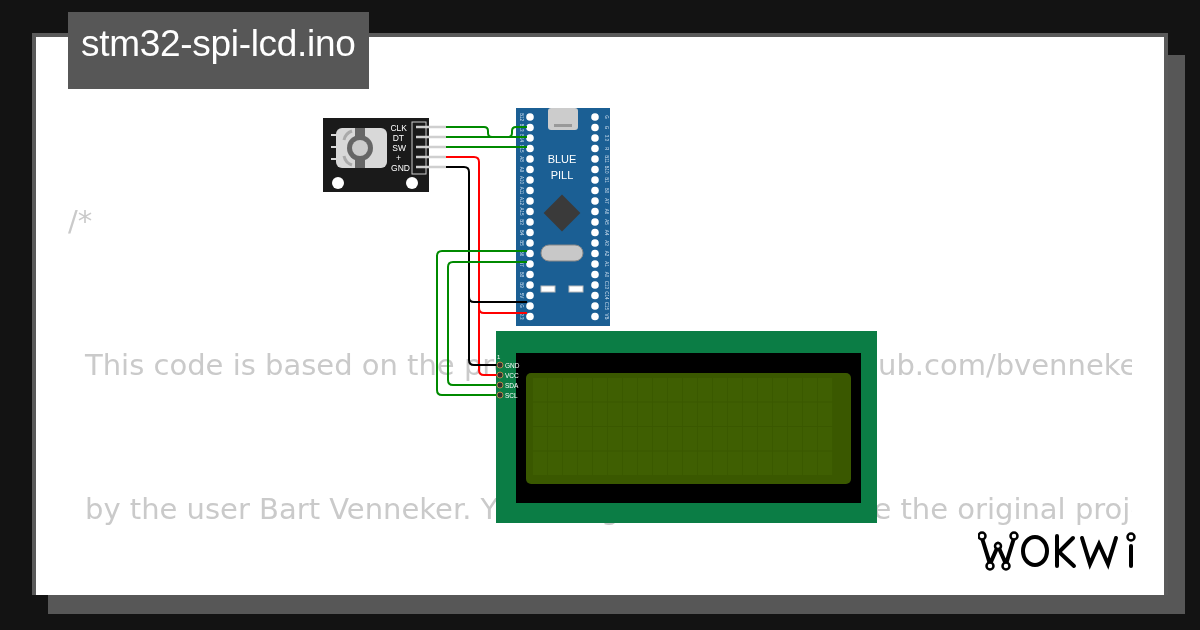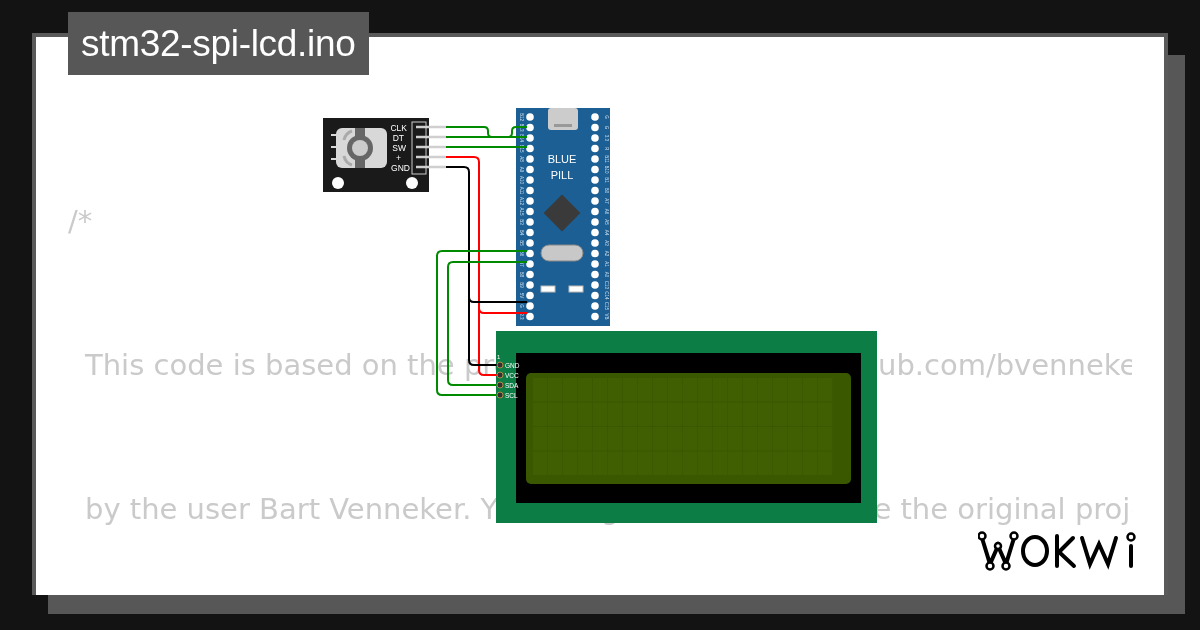--- a/index.html
+++ b/index.html
@@ -1,20 +1,20 @@
 <!DOCTYPE html>
 <html><head>
 <meta charset="utf-8">
 <style>
   html,body{margin:0;padding:0;}
   body{width:1200px;height:630px;background:#131313;position:relative;overflow:hidden;font-family:"DejaVu Sans",sans-serif;}
   .shadow{position:absolute;left:48px;top:55px;width:1137px;height:559px;background:#575757;}
   .card{position:absolute;left:32px;top:33px;width:1136px;height:562px;background:#5a5a5a;}
   .card-inner{position:absolute;left:4px;top:4px;right:4px;bottom:0;background:#ffffff;overflow:hidden;}
-  .title{position:absolute;left:68px;top:12px;height:63px;padding:0 13px;background:#575757;color:#ffffff;font-family:"Liberation Sans",sans-serif;font-size:37px;line-height:63px;letter-spacing:-0.3px;z-index:5;}
+  .title{position:absolute;left:68px;top:12px;height:77px;padding:0 13px;background:#575757;color:#ffffff;font-family:"Liberation Sans",sans-serif;font-size:37px;line-height:63px;letter-spacing:-0.3px;z-index:5;}
   .code{position:absolute;left:32px;top:64px;width:1064px;margin:0;font-family:"DejaVu Sans",sans-serif;font-size:29px;line-height:48px;color:#cacaca;white-space:pre;overflow:hidden;}
   .code .ln{display:block;height:48px;overflow:hidden;}
   .code .ind{padding-left:17px;}
   .diagram{position:absolute;left:0;top:0;width:1200px;height:630px;z-index:3;}
   .logo{position:absolute;left:978px;top:528px;z-index:4;}
 </style>
 </head>
 <body>
 
 <div class="shadow"></div>

